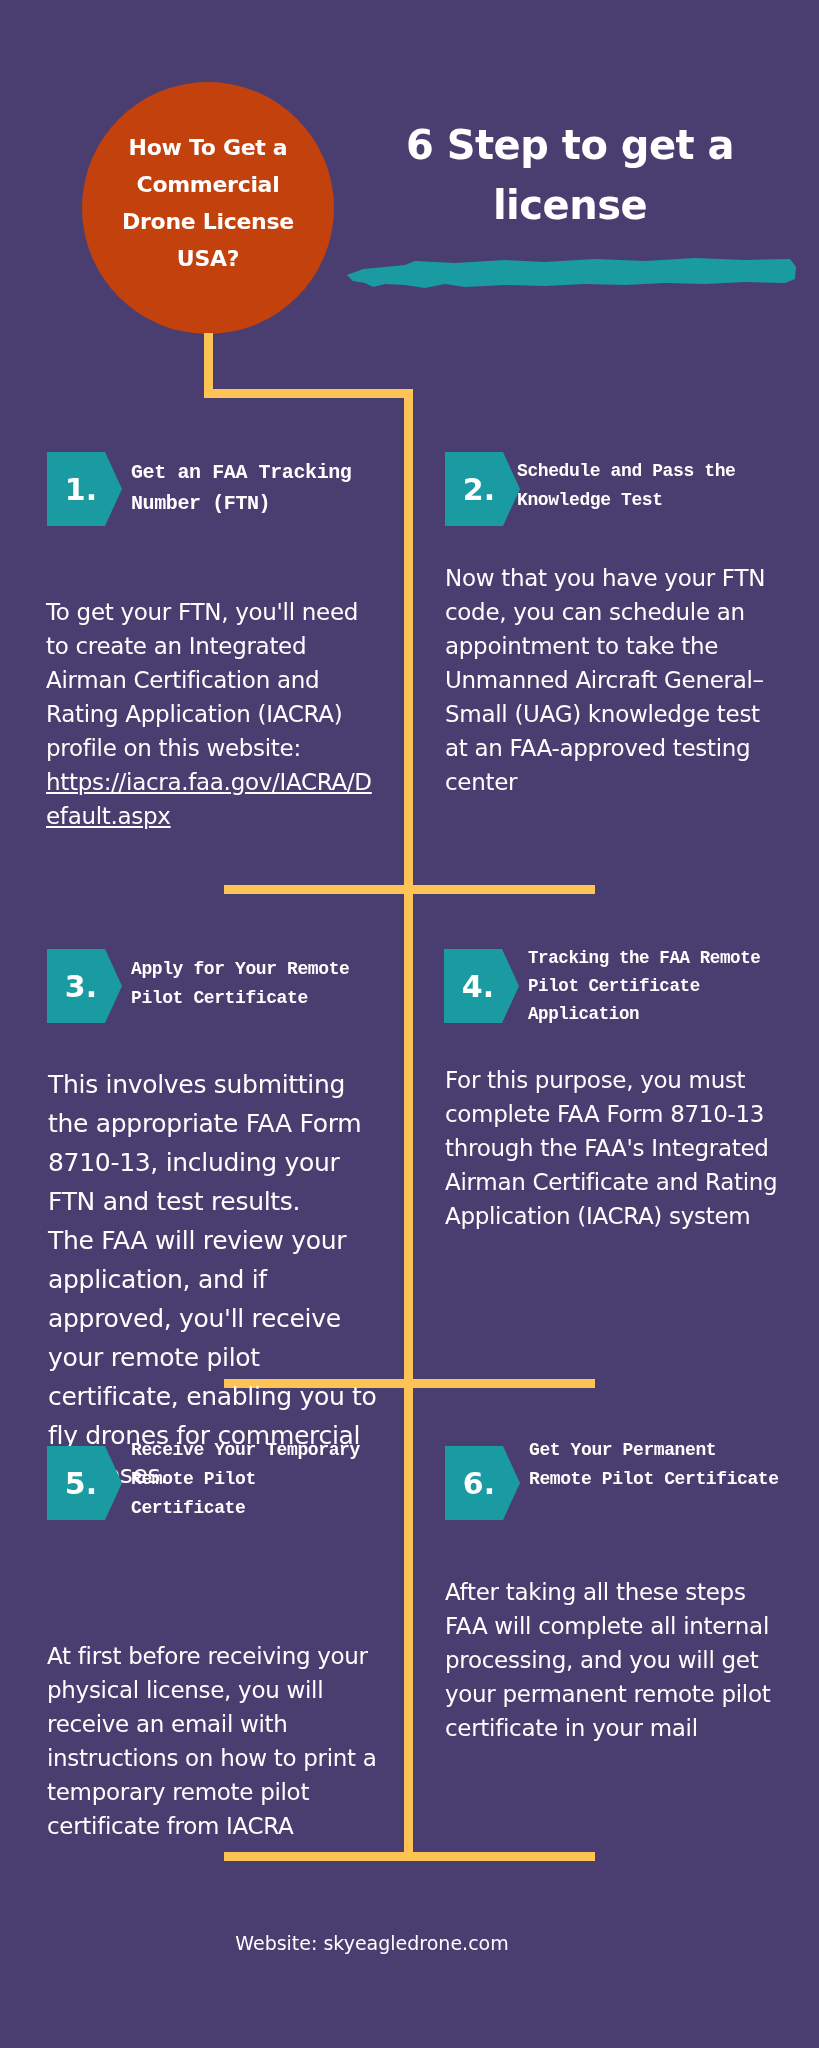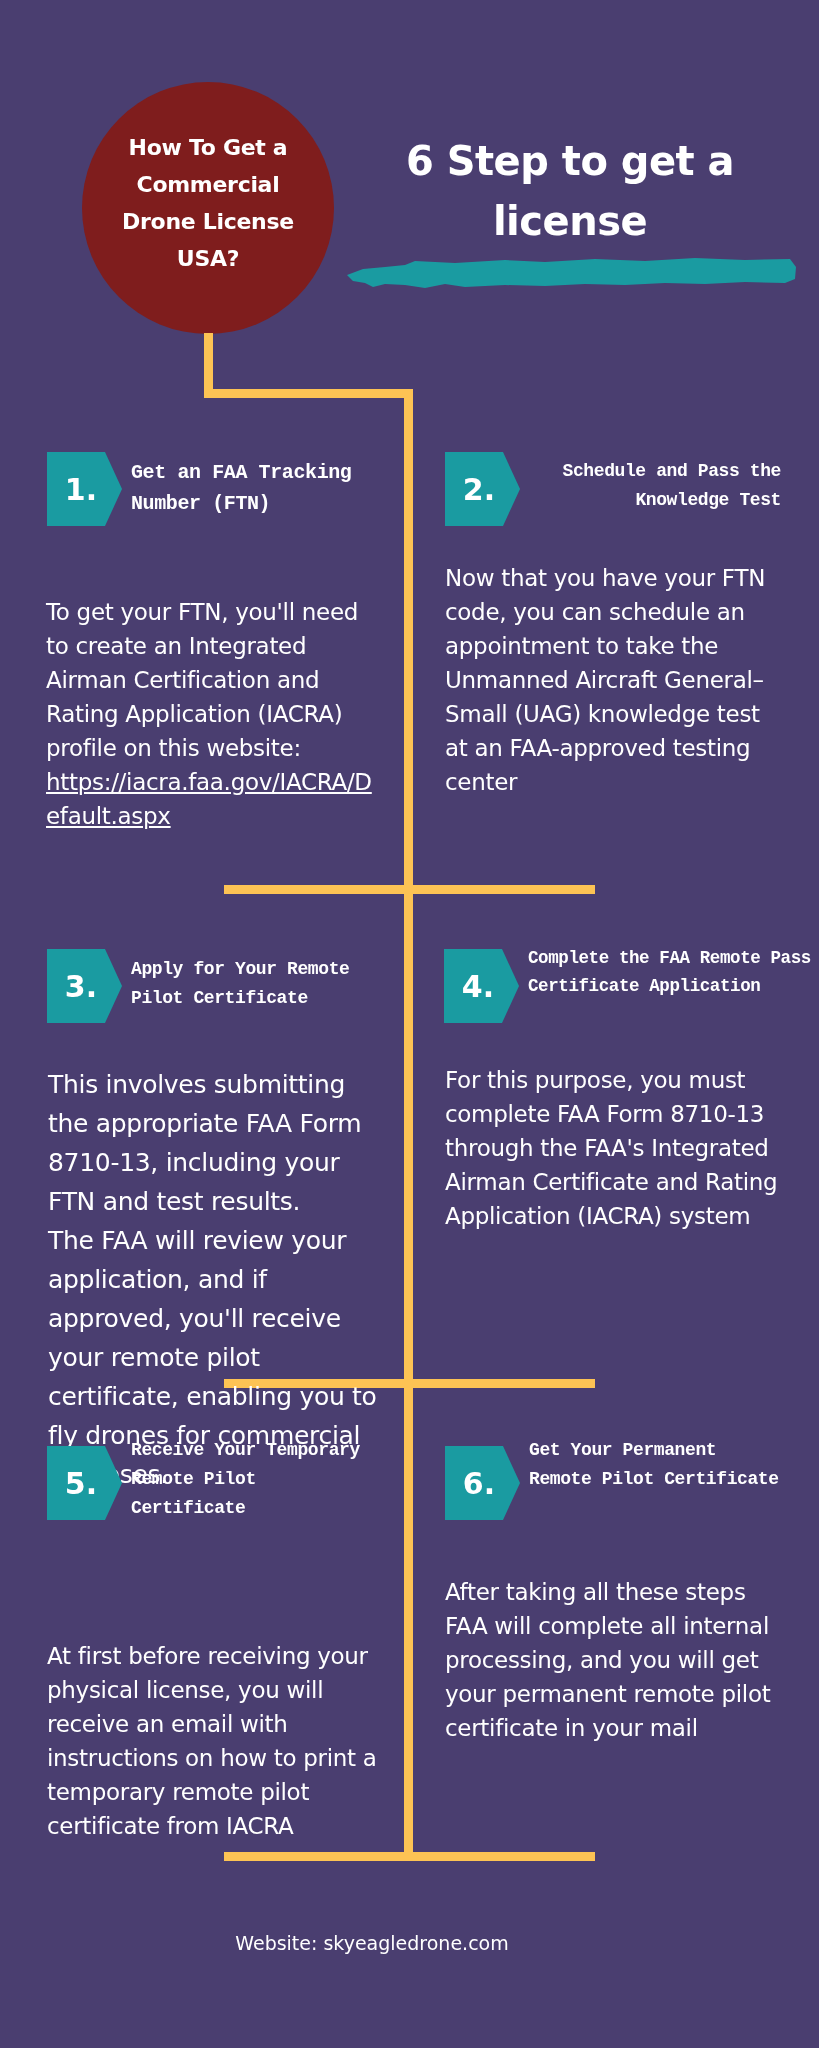--- a/index.html
+++ b/index.html
@@ -7,38 +7,37 @@
       width: 819px; height: 2048px;
       background: #4a3e70;
       position: relative; overflow: hidden;
       font-family: "Liberation Sans", "DejaVu Sans", sans-serif;
       color: #ffffff;
     }
     .abs { position: absolute; }
     .circle {
       left: 82px; top: 82px; width: 252px; height: 252px;
       border-radius: 50%;
-      background: #7f1d1d;
+      background: #c2410c;
       display: flex; align-items: center; justify-content: center;
       text-align: center;
     }
     .circle-text {
       font-family: "DejaVu Sans", sans-serif;
       font-weight: bold;
       font-size: 22px; line-height: 37px;
       width: 200px; margin-top: -10px;
       letter-spacing: -0.3px;
     }
     .main-title {
       left: 380px; top: 115px; width: 380px;
       text-align: center;
       font-family: "DejaVu Sans", sans-serif;
       font-weight: bold; font-size: 40px; line-height: 60px;
       letter-spacing: -0.5px;
-      margin-top: 16px;
     }
     .brush { left: 345px; top: 255px; width: 452px; height: 36px; }
     .line { background: #fdc354; }
     .badge { width: 75px; height: 74px; }
     .badge svg { position: absolute; left: 0; top: 0; }
     .badge-num {
       position: absolute; left: 0; top: 0; width: 62px; height: 74px;
       display: flex; align-items: center; justify-content: center;
       font-family: "DejaVu Sans", sans-serif; font-weight: bold;
       font-size: 30px; padding-left: 6px; box-sizing: border-box;
@@ -91,40 +90,40 @@
   <span>To get your FTN, you'll need to create an Integrated Airman Certification and Rating Application (IACRA) profile on this website:</span>
   <span class="link" style="word-break: break-all; margin-top: 24px;">https://iacra.faa.gov/IACRA/Default.aspx</span>
 </div>
 
 <div class="abs badge" style="left:445px; top:452px;">
   <svg width="75" height="74" viewBox="0 0 75 74">
       <polygon points="0,0 58,0 75,37 58,74 0,74" fill="#1a9ba1"></polygon>
     </svg>
   <div class="badge-num">2.</div>
 </div>
-<div class="abs step-title small" style="left:531px; top:457px; width:250px;text-align:right;">Schedule and Pass the Knowledge Test</div>
+<div class="abs step-title small" style="left:517px; top:457px; width:250px;">Schedule and Pass the Knowledge Test</div>
 <div class="abs step-body" style="left:445px; top:561px; width:340px;">Now that you have your FTN code, you can schedule an appointment to take the Unmanned Aircraft General–Small (UAG) knowledge test at an FAA-approved testing center</div>
 
 <div class="abs badge" style="left:47px; top:949px;">
   <svg width="75" height="74" viewBox="0 0 75 74">
       <polygon points="0,0 58,0 75,37 58,74 0,74" fill="#1a9ba1"></polygon>
     </svg>
   <div class="badge-num">3.</div>
 </div>
 <div class="abs step-title small" style="left:131px; top:955px; width:270px;">Apply for Your Remote Pilot Certificate</div>
 <div class="abs step-body small" style="left:48px; top:1065px; width:340px;">This involves submitting the appropriate FAA Form 8710-13, including your FTN and test results.
 The FAA will review your application, and if approved, you'll receive your remote pilot certificate, enabling you to fly drones for commercial purposes.</div>
 
 <div class="abs badge" style="left:444px; top:949px;">
   <svg width="75" height="74" viewBox="0 0 75 74">
       <polygon points="0,0 58,0 75,37 58,74 0,74" fill="#1a9ba1"></polygon>
     </svg>
   <div class="badge-num">4.</div>
 </div>
-<div class="abs step-title small" style="left:528px; top:944px; width:290px; font-size:17.5px; line-height:28px;">Complete the FAA Remote Pass Certificate Application</div>
+<div class="abs step-title small" style="left:528px; top:944px; width:290px; font-size:17.5px; line-height:28px;">Tracking the FAA Remote Pilot Certificate Application</div>
 <div class="abs step-body" style="left:445px; top:1063px; width:340px;">For this purpose, you must complete FAA Form 8710-13 through the FAA's Integrated Airman Certificate and Rating Application (IACRA) system</div>
 
 <div class="abs badge" style="left:47px; top:1446px;">
   <svg width="75" height="74" viewBox="0 0 75 74">
       <polygon points="0,0 58,0 75,37 58,74 0,74" fill="#1a9ba1"></polygon>
     </svg>
   <div class="badge-num">5.</div>
 </div>
 <div class="abs step-title small" style="left:131px; top:1436px; width:230px;">Receive Your Temporary Remote Pilot Certificate</div>
 <div class="abs step-body" style="left:47px; top:1639px; width:340px;">At first before receiving your physical license, you will receive an email with instructions on how to print a temporary remote pilot certificate from IACRA</div>

